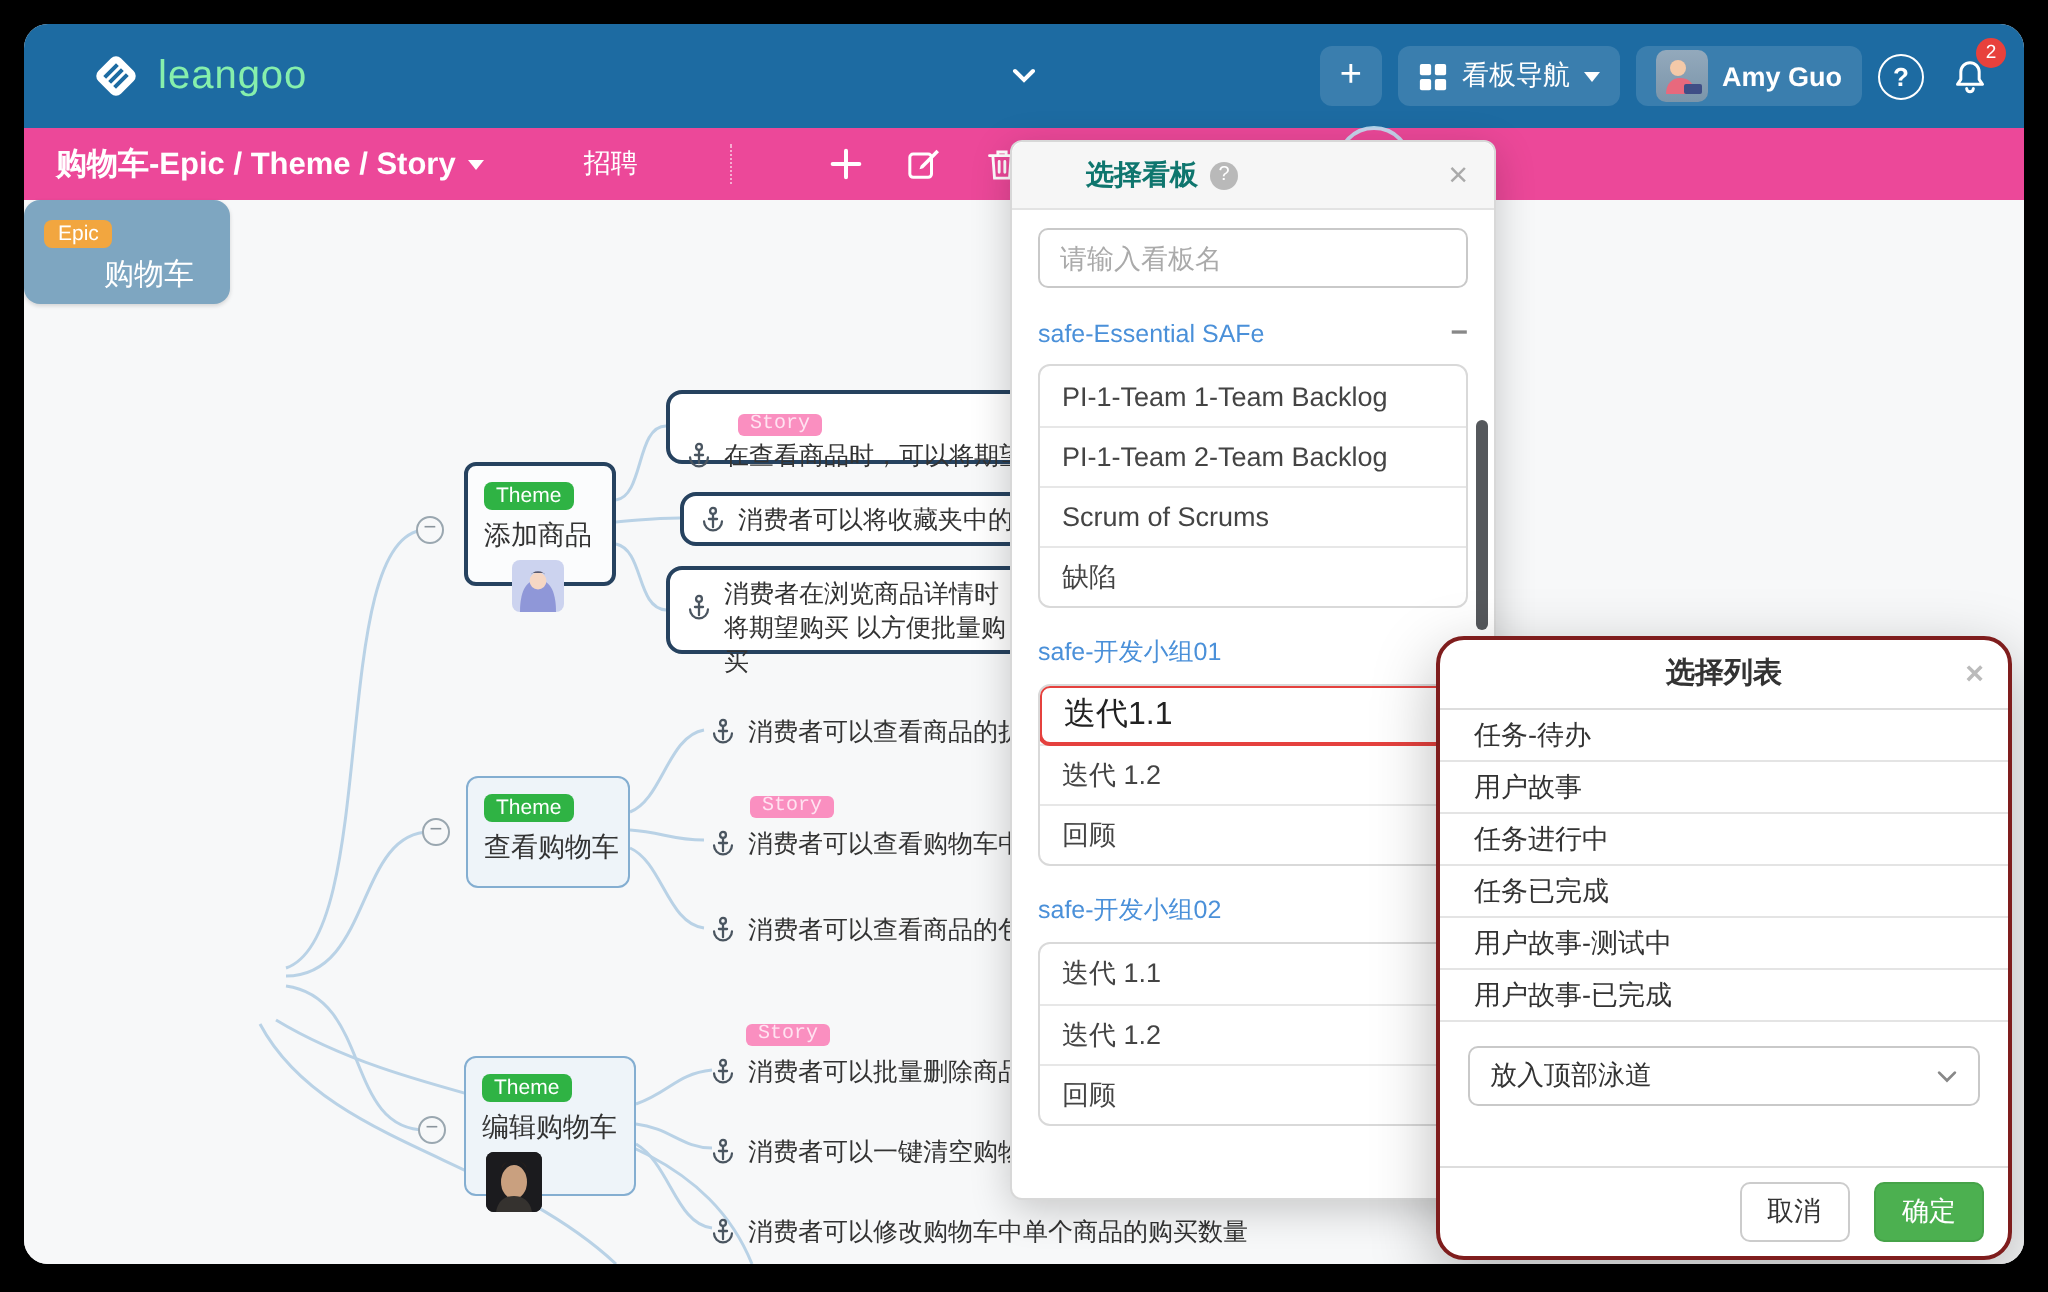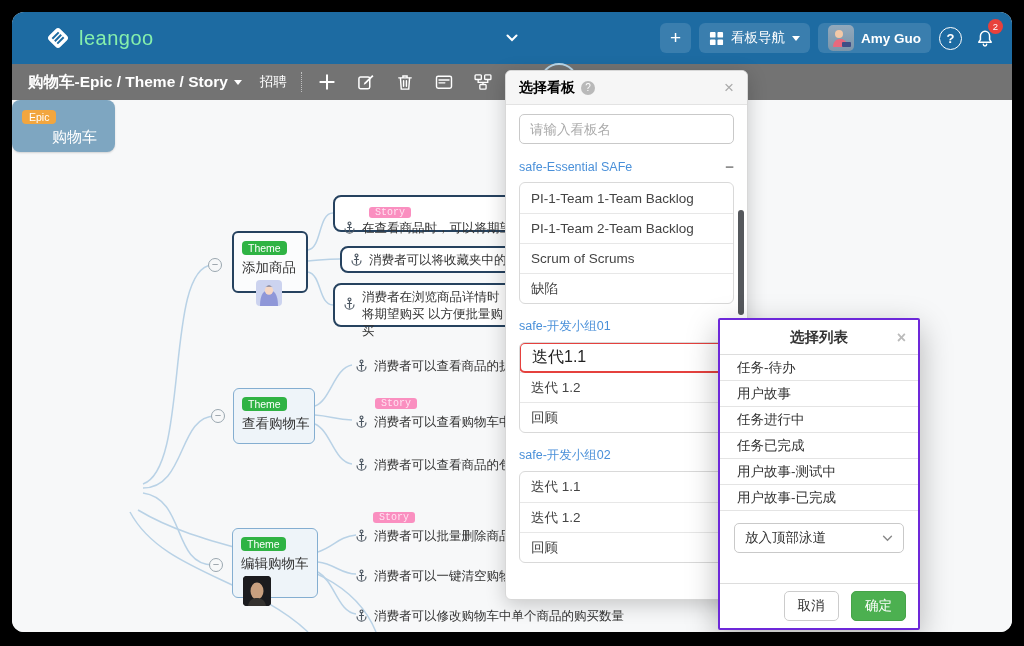--- a/index.html
+++ b/index.html
@@ -23,22 +23,22 @@
     border-top:5px solid #fff; display:inline-block; }
   .avatar-sm { width:26px; height:26px; border-radius:5px; overflow:hidden; background:linear-gradient(#93a9bc,#7b95aa); }
   .name { font-size:13.5px; font-weight:bold; }
   .help-circle { width:23px; height:23px; border:1.7px solid #fff; border-radius:50%;
     display:flex; align-items:center; justify-content:center; font-size:13px; font-weight:bold; cursor:pointer;}
   .bell-wrap { position:relative; width:30px; height:30px; display:flex; align-items:center; justify-content:center; cursor:pointer;}
   .badge-red { position:absolute; top:-4px; right:-3px; min-width:15px; height:15px; border-radius:8px;
     background:#e8413c; color:#fff; font-size:9.5px; display:flex; align-items:center; justify-content:center; padding:0 3px;}
 
   
-  .toolbar { position:absolute; left:0; top:52px; width:100%; height:36px; background:#737373;
-    display:flex; align-items:center; color:#fff; padding-left:16px; }
+  .toolbar { position:absolute; left:0; top:52px; width:100%; height:36px; background:#ec4899;
+    display:flex; align-items:center; color:#fff; padding-left:16px;gap:32px; }
   .view-title { font-size:15.5px; font-weight:bold; display:flex; align-items:center; gap:6px; cursor:pointer;}
   .member-tag { font-size:13.5px; margin-left:18px; cursor:pointer;}
   .dot-div { height:20px; border-left:1px dotted rgba(255,255,255,.55); margin:0 15px 0 14px; }
   .tool-icons { display:flex; align-items:center; gap:19px; }
   .ticon { width:20px; height:20px; cursor:pointer; display:block;}
   .share-btn { width:38px; height:38px; border-radius:50%; border:2px solid rgba(195,225,244,.9);
     display:flex; align-items:center; justify-content:center; margin-left:8px; cursor:pointer; }
 
   
   .canvas { position:absolute; left:0; top:88px; width:1000px; height:532px; background:#f7f8f9; }
@@ -69,42 +69,42 @@
   .sb1 .story-badge { margin:0 0 2px 26px; }
   .sb2 { left:328px; top:146px; width:178px; height:27px;}
   .sb3 { left:321px; top:183px; width:186px; height:44px;}
   .anchor-ic { flex:0 0 13px; margin-top:1px;}
 
   
   .board-dialog { position:absolute; left:493px; top:58px; width:243px; height:530px; background:#fff;
     border:1px solid #d8d8d8; border-radius:6px; box-shadow:0 5px 20px rgba(0,0,0,.2); z-index:20; }
   .bd-header { height:34px; background:#f6f6f6; border-bottom:1px solid #e3e3e3; border-radius:6px 6px 0 0;
     display:flex; align-items:center; padding:0 13px; gap:6px;}
-  .bd-title { font-size:14px; font-weight:bold; color:#000000; }
+  .bd-title { font-size:14px; font-weight:bold; color:#0f766e;margin-left:24px; }
   .q-circle { width:14px; height:14px; border-radius:50%; background:#b9b9b9; color:#fff; font-size:10px;
     display:flex; align-items:center; justify-content:center; }
   .close-x { margin-left:auto; color:#aaa; font-size:17px; line-height:1; cursor:pointer;}
   .bd-body { position:relative; padding:9px 13px; height:495px; overflow:hidden;}
   .search-inp { width:100%; height:30px; border:1px solid #c9c9c9; border-radius:5px; padding:0 10px;
     font-size:13.5px; color:#333; outline:none; font-family:inherit;}
   .search-inp::placeholder { color:#aaa; }
   .grp-head { display:flex; align-items:center; justify-content:space-between; color:#4a90d9;
     font-size:12.5px; margin:14px 0 7px; cursor:pointer;}
   .grp-minus { color:#888; font-size:15px; font-weight:bold; cursor:pointer;}
   .blist { border:1px solid #d9d9d9; border-radius:6px; overflow:hidden; background:#fff;}
   .brow { height:30px; display:flex; align-items:center; padding-left:11px; font-size:13.5px; color:#444; cursor:pointer;}
   .brow + .brow { border-top:1px solid #e7e7e7; }
   .brow.selected { border:2px solid #e5413e; border-radius:6px; margin:-1px; font-size:16px; color:#222;
     position:relative; background:#fff; height:31px;}
   .bd-scroll { position:absolute; right:3px; top:105px; width:6px; height:105px; border-radius:3px;
     background:#55585c; cursor:pointer;}
 
   
-  .list-dialog { position:absolute; left:706px; top:306px; width:202px; height:312px; background:#fff;
-    border:2px solid #6d28d9; border-radius:2px; box-shadow:0 10px 32px rgba(0,0,0,.28); z-index:30; }
+  .list-dialog { position:absolute; left:706px; top:306px; width:288px; height:312px; background:#fff;
+    border:2px solid #7f1d1d; border-radius:14px; box-shadow:0 10px 32px rgba(0,0,0,.28); z-index:30; }
   .ld-header { position:relative; height:35px; line-height:35px; text-align:center; font-size:14.5px;
     font-weight:bold; color:#333; border-bottom:1px solid #ddd;}
   .ld-close { position:absolute; right:12px; top:0; color:#bbb; font-size:16px; cursor:pointer;}
   .ld-row { height:26px; line-height:26px; padding-left:17px; font-size:13.5px; color:#333;
     border-bottom:1px solid #e4e4e4; cursor:pointer;}
   .ld-select { margin:12px 14px 0; height:30px; border:1px solid #c9c9c9; border-radius:5px; padding:0 10px;
     display:flex; align-items:center; justify-content:space-between; font-size:13.5px; color:#333; cursor:pointer;}
   .ld-footer { position:absolute; left:0; right:0; bottom:0; border-top:1px solid #ddd; padding:7px 12px;
     text-align:right; }
   .btn { display:inline-block; border-radius:5px; font-size:13.5px; padding:5px 13px; cursor:pointer;}

